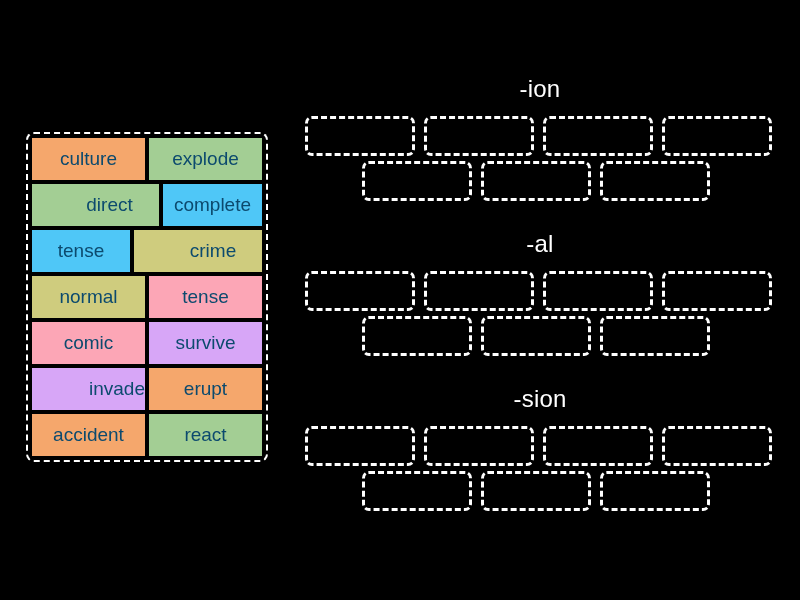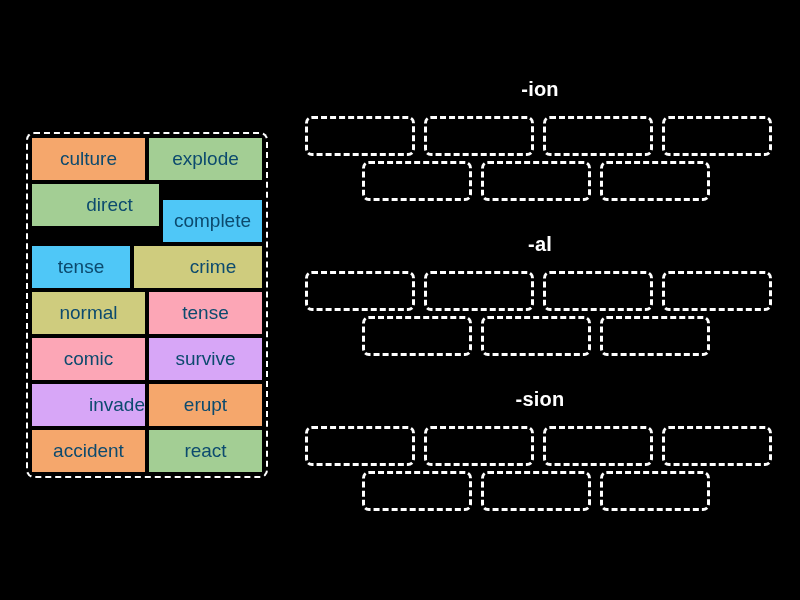--- a/index.html
+++ b/index.html
@@ -56,22 +56,22 @@
 
   
   .group { position: absolute; left: 300px; width: 480px; }
   #group-ion  { top: 74px; }
   #group-al   { top: 229px; }
   #group-sion { top: 384px; }
 
   .group-title {
     text-align: center;
     color: #ffffff;
-    font-size: 20px;
-    font-weight: bold;
+    font-size: 24px;
+    font-weight: normal;
     letter-spacing: 0.2px;
     margin: 0 0 12px 0;
     height: 30px;
     line-height: 30px;
   }
 
   .slot-row {
     display: flex;
     gap: 9px;
   }
@@ -94,21 +94,21 @@
 
   <div id="word-bank">
 
     <div class="bank-row">
       <div class="word-tile" style="background-color: rgb(245, 167, 108);">culture</div>
       <div class="word-tile" style="background-color: rgb(163, 206, 148);">explode</div>
     </div>
 
     <div class="bank-row">
       <div class="word-tile" style="background-color: rgb(163, 206, 148); padding-left: 28px;">direct</div>
-      <div class="word-tile" style="background-color: rgb(79, 199, 247); margin-top: 16px;">complete</div>
+      <div class="word-tile" style="background-color: rgb(79, 199, 247);">complete</div>
     </div>
 
     <div class="bank-row">
       <div class="word-tile" style="background-color: rgb(79, 199, 247);">tense</div>
       <div class="word-tile" style="background-color: rgb(207, 204, 126); padding-left: 30px;">crime</div>
     </div>
 
     <div class="bank-row">
       <div class="word-tile" style="background-color: rgb(207, 204, 126);">normal</div>
       <div class="word-tile" style="background-color: rgb(252, 166, 182);">tense</div>

